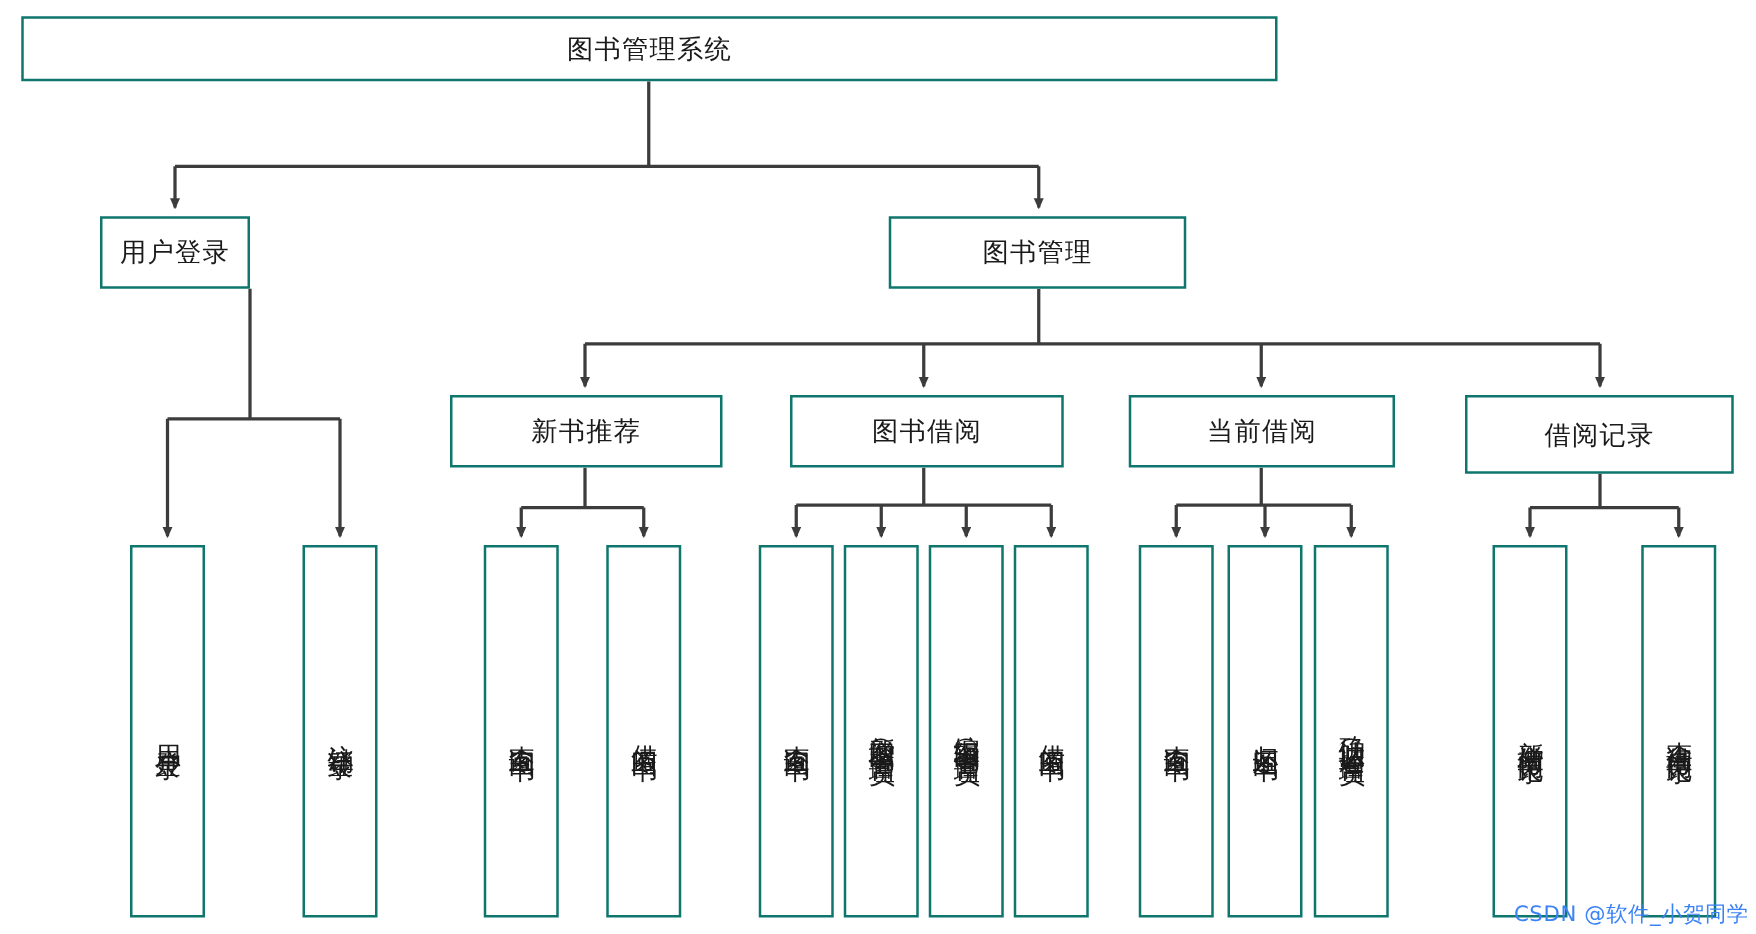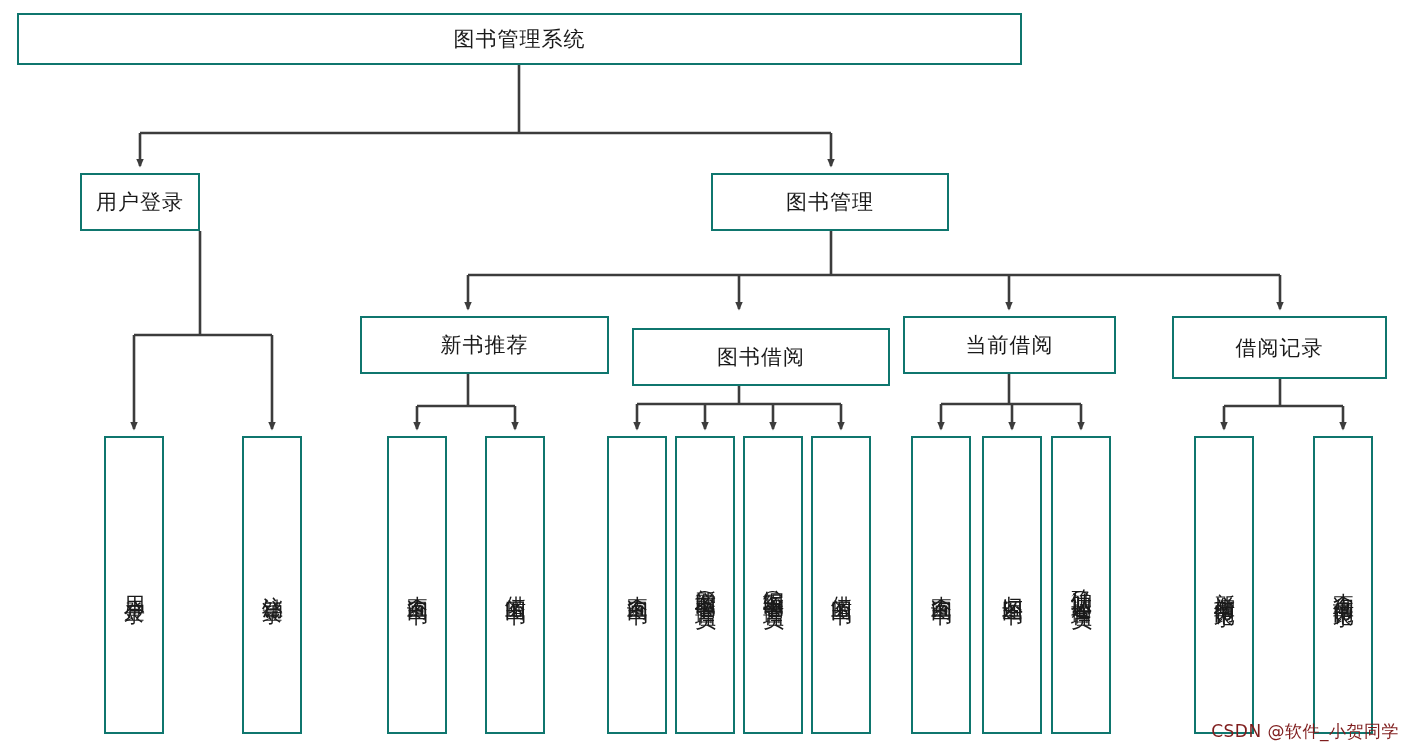--- a/index.html
+++ b/index.html
@@ -53,21 +53,21 @@
   .node.vert .vlabel {
     writing-mode: vertical-rl;
     text-orientation: upright;
     white-space: nowrap;
   }
   .watermark {
     position: absolute;
     right: 6px;
     bottom: 4px;
     font-size: 17px;
-    color: #7f1d1d;
+    color: #3b82f6;
     letter-spacing: 0.5px;
     white-space: nowrap;
   }
 </style>
 </head>
 <body>
 
 <div id="canvas">
 
   <svg id="edges" viewBox="0 0 1405 747" xmlns="http://www.w3.org/2000/svg">
@@ -125,24 +125,24 @@
     <span>图书管理系统</span>
   </div>
 
   <div class="node horiz" style="left:80px; top:173px; width:120px; height:58px;">
     <span>用户登录</span>
   </div>
   <div class="node horiz" style="left:711px; top:173px; width:238px; height:58px;">
     <span>图书管理</span>
   </div>
 
-  <div class="node horiz" style="left:360px; top:316px; width:249px; height:58px;">
+  <div class="node horiz" style="left:360px; top:316px; width:218px; height:58px;">
     <span>新书推荐</span>
   </div>
-  <div class="node horiz" style="left:632px; top:316px; width:258px; height:58px;margin-top:12px;">
+  <div class="node horiz" style="left:632px; top:316px; width:219px; height:58px;">
     <span>图书借阅</span>
   </div>
   <div class="node horiz" style="left:903px; top:316px; width:213px; height:58px;font-family:Liberation Serif, serif;">
     <span>当前借阅</span>
   </div>
   <div class="node horiz" style="left:1172px; top:316px; width:215px; height:63px;">
     <span>借阅记录</span>
   </div>
 
   <div class="node vert" style="left:104px; top:436px; width:60px; height:298px;">

